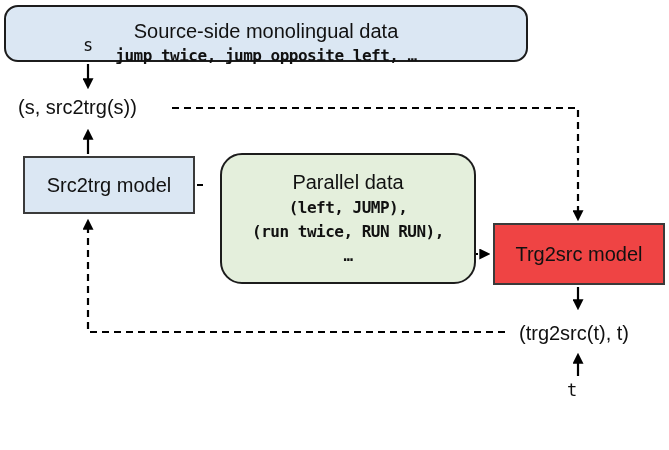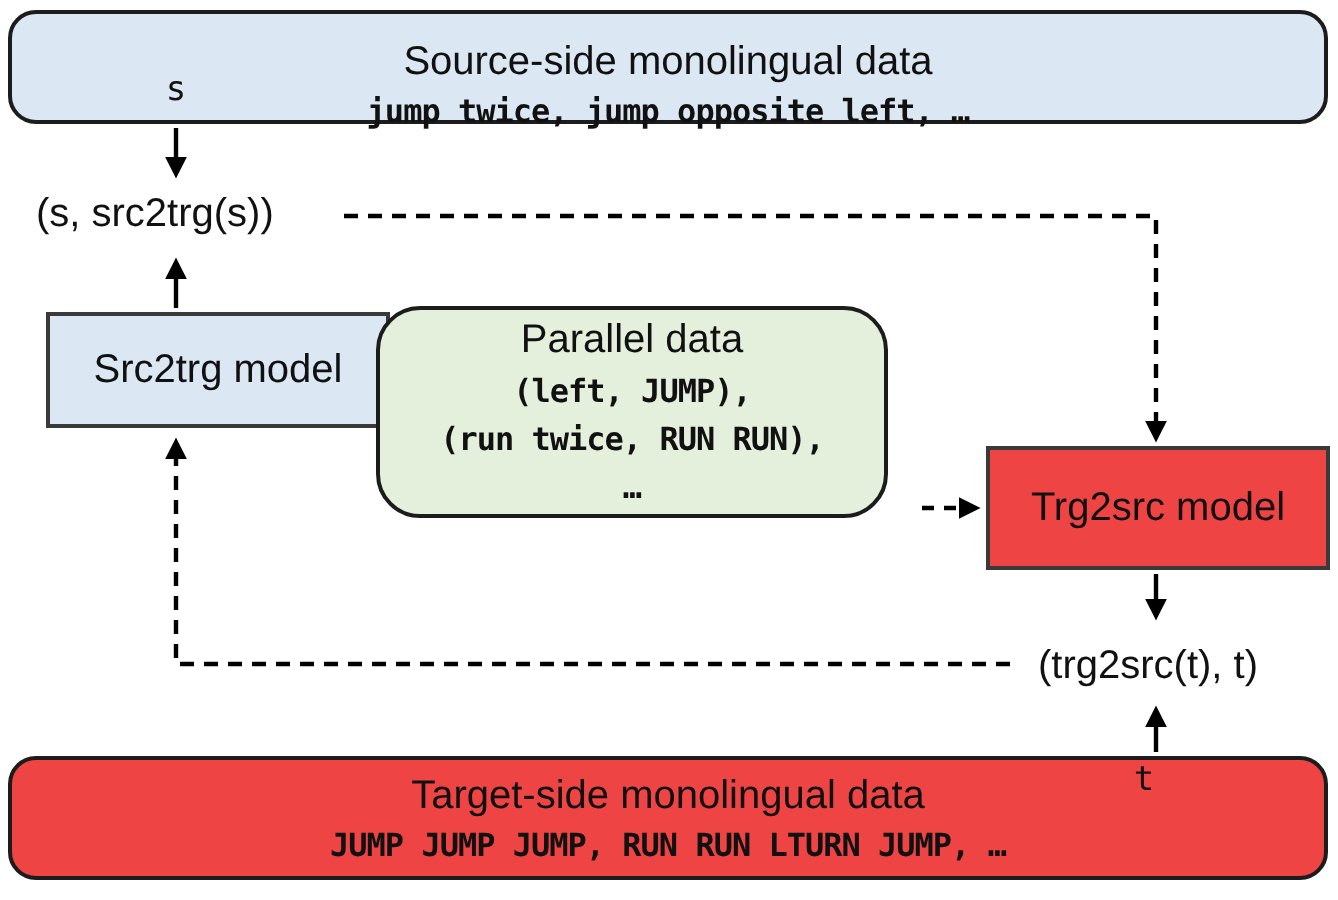--- a/index.html
+++ b/index.html
@@ -43,26 +43,26 @@
     font-size:17px;
     width:20px;text-align:center;
   }
   .pair-label{
     position:absolute;
     font-size:20px;
     white-space:nowrap;
     margin-left:11px;
   }
 
-  #source-box{left:4px;top:5px;width:660px;height:57px;padding-top:18px;}
+  #source-box{left:4px;top:5px;width:524px;height:57px;padding-top:18px;}
   #source-var{left:78px;top:35px;}
   #src-pair{left:7px;top:96px;}
 
   #src2trg-box{left:2px;top:156px;width:172px;height:58px;margin-left:21px;}
-  #parallel-box{left:188px;top:153px;width:256px;height:106px;border-radius:22px;}
+  #parallel-box{left:220px;top:153px;width:256px;height:131px;border-radius:22px;}
   #parallel-box .box-title{margin-bottom:1px;}
   #trg2src-box{left:493px;top:223px;width:172px;height:62px;}
 
   #trg-pair{left:508px;top:322px;width:140px;text-align:left;}
 
   #target-box{left:4px;top:378px;width:660px;height:62px;padding-top:2px;}
   #target-var{left:562px;top:380px;}
 </style>
 </head>
 <body>
@@ -105,19 +105,15 @@
     <div class="mono">(run twice, RUN RUN),</div>
     <div class="mono">…</div>
   </div>
 
   <div class="box rect yellow" id="trg2src-box">
     <div class="model-label">Trg2src model</div>
   </div>
 
   <div class="pair-label" id="trg-pair">(trg2src(t), t)</div>
 
-  <div class="box rounded yellow" id="target-box">
-    <div class="box-title">Target-side monolingual data</div>
-    <div class="mono">JUMP JUMP JUMP, RUN RUN LTURN JUMP, …</div>
-  </div>
   <div class="var-label" id="target-var">t</div>
 
 </div>
 
 </body></html>

